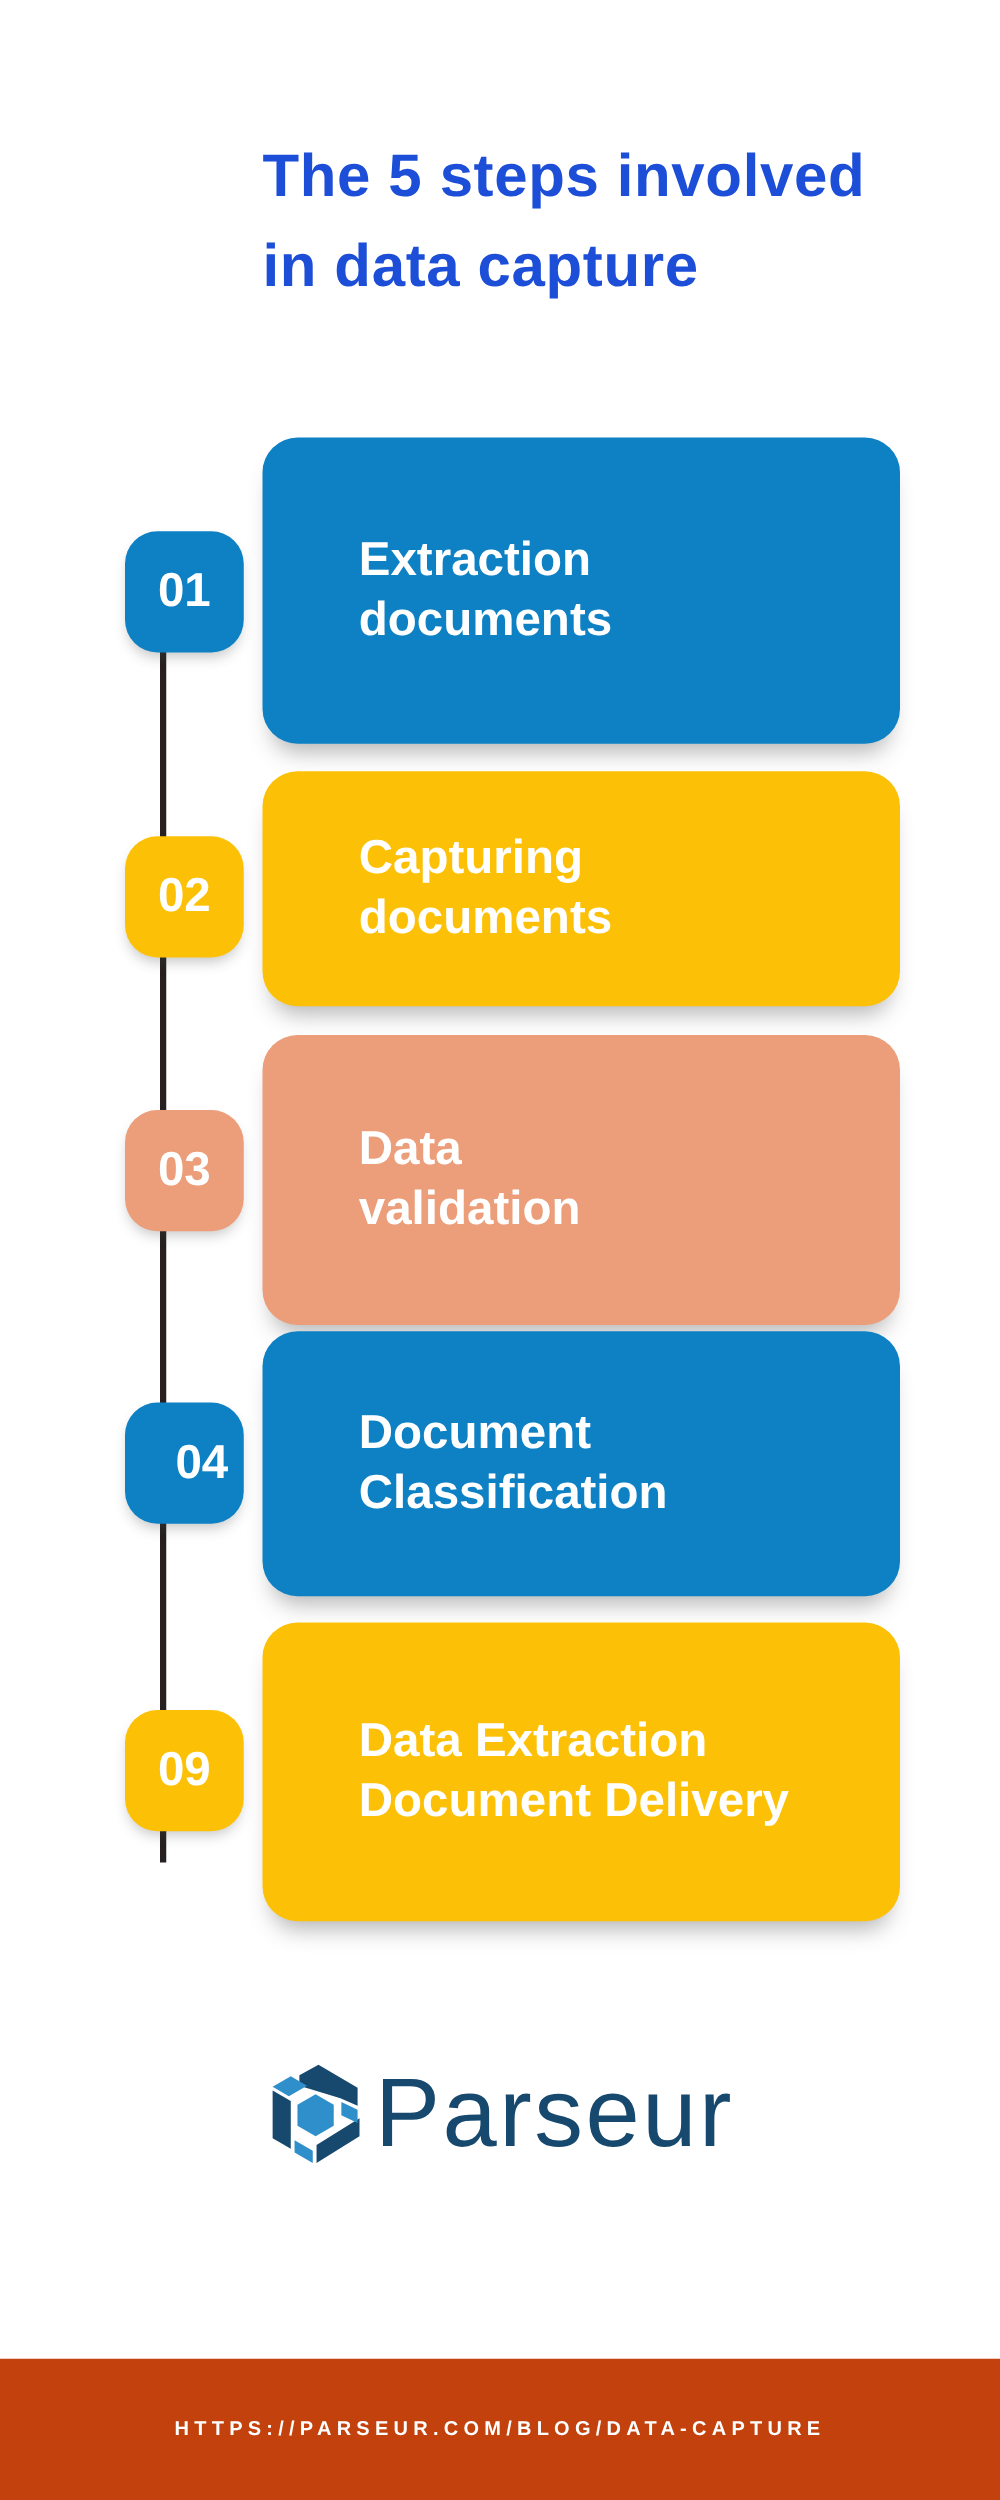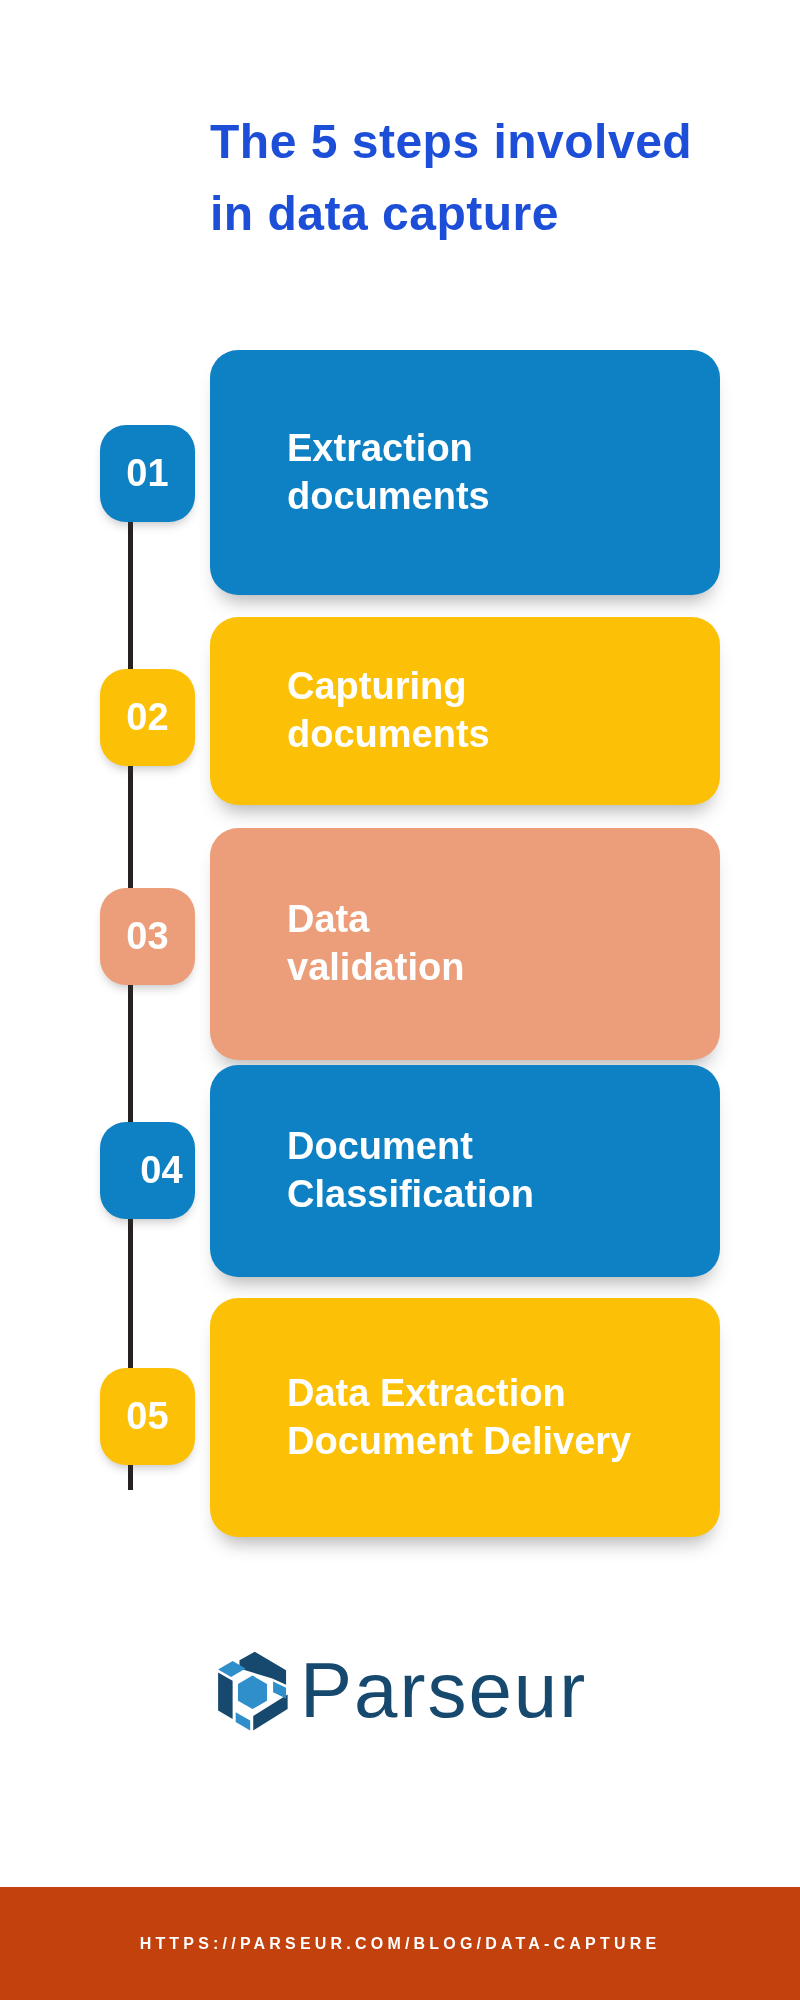--- a/index.html
+++ b/index.html
@@ -136,21 +136,21 @@
 <div class="badge badge-2 c-yellow">
     <span>02</span>
   </div>
 <div class="badge badge-3 c-salmon">
     <span>03</span>
   </div>
 <div class="badge badge-4 c-blue">
     <span>04</span>
   </div>
 <div class="badge badge-5 c-yellow">
-    <span>05</span>
+    <span>09</span>
   </div>
 
 <div class="card card-1 c-blue">
   <div>Extraction</div>
   <div>documents</div>
 </div>
 <div class="card card-2 c-yellow">
   <div>Capturing</div>
   <div>documents</div>
 </div>

